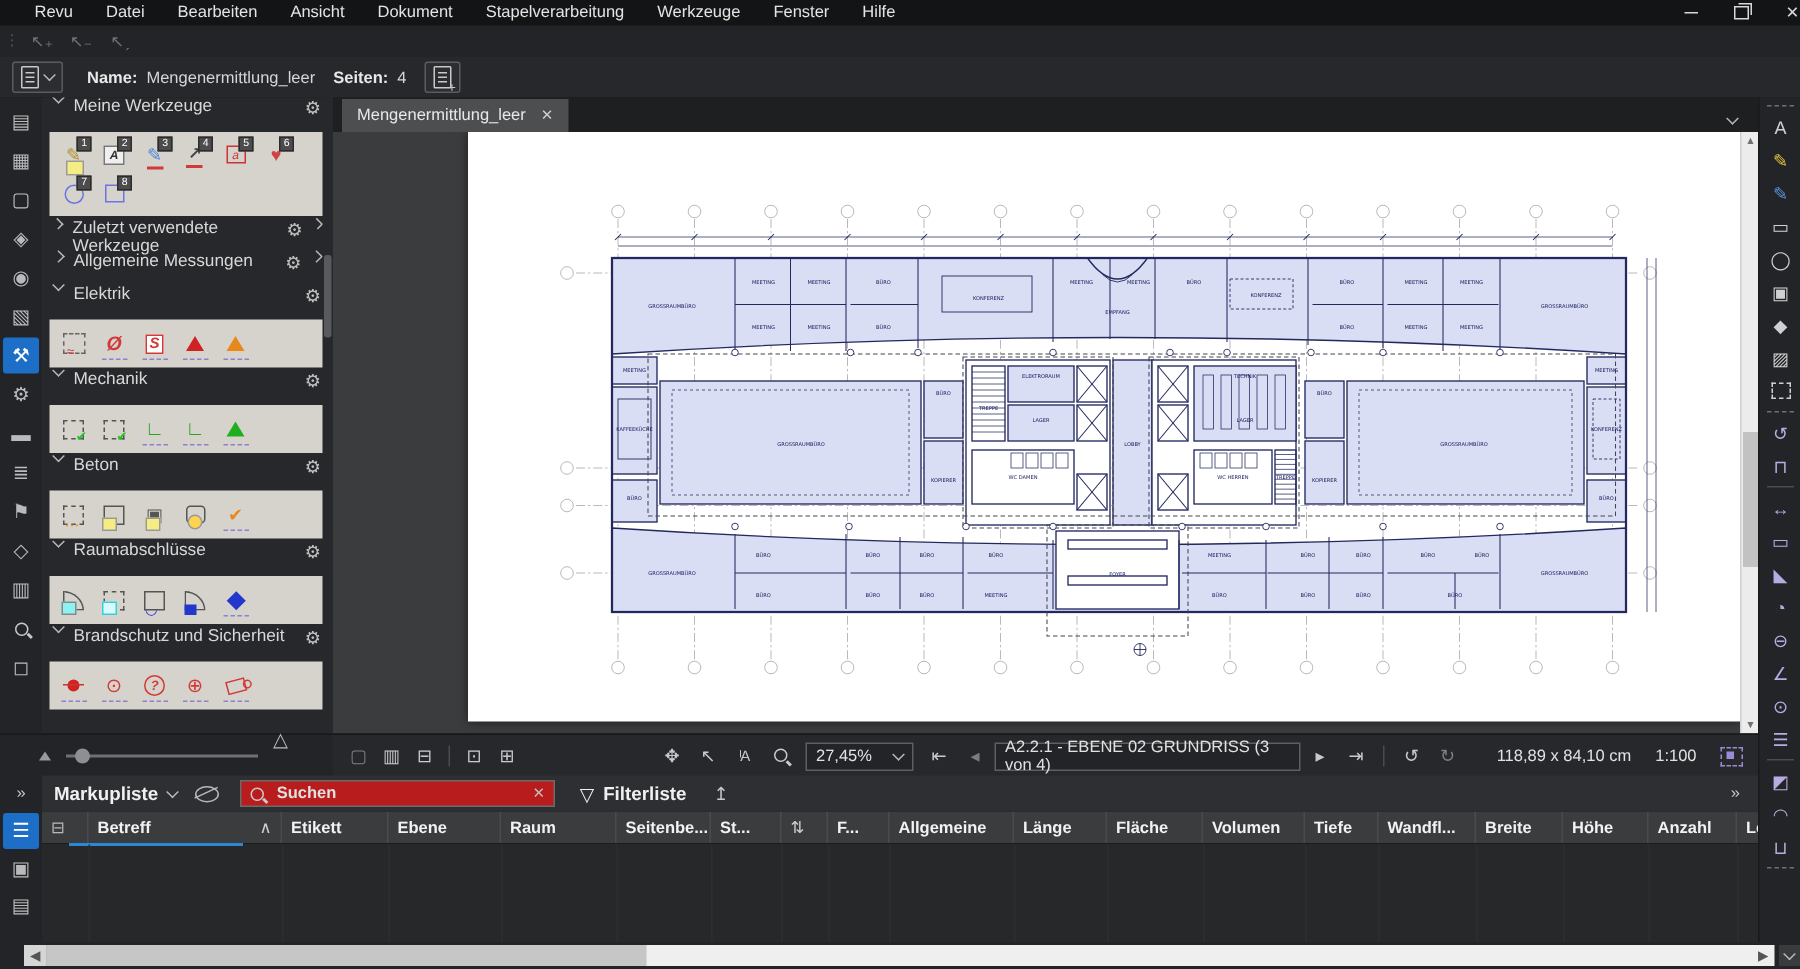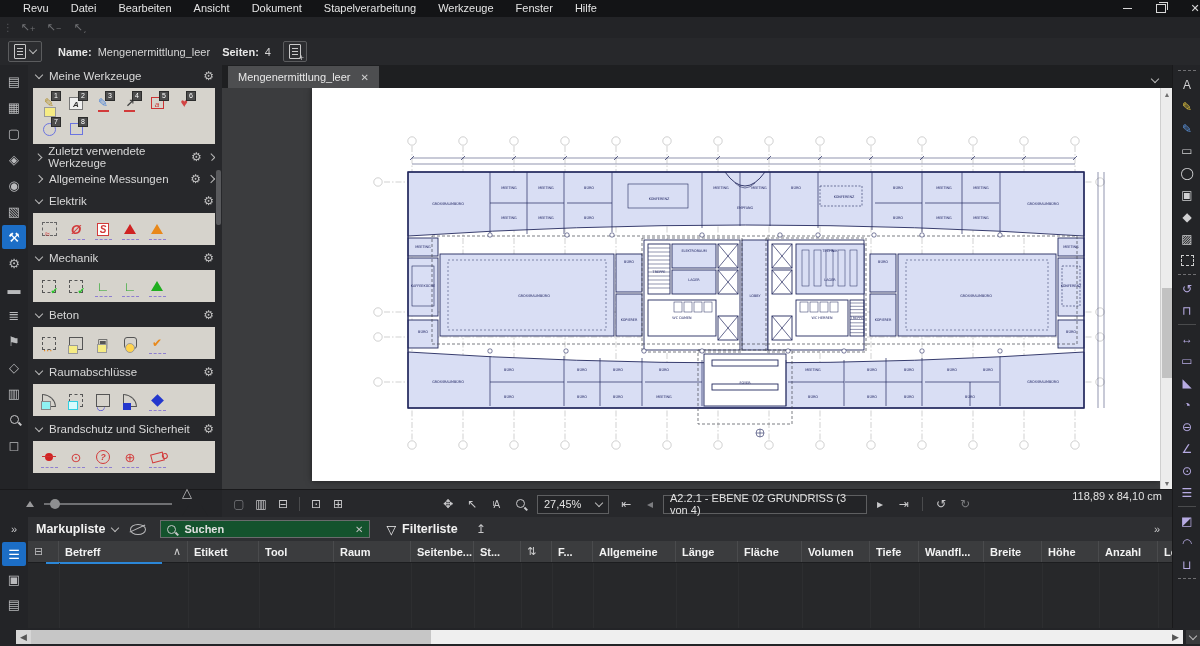--- a/index.html
+++ b/index.html
@@ -39,21 +39,21 @@
   .rsicon.yellow{color:#e3c63f;}
   .rsicon.blue{color:#5b93dd;}
   .rs-sep{width:18px;border-top:1px dashed #6f6f72;margin:2px 0;}
   .rs-line{width:18px;border-top:1px solid #4a4b4d;margin:2px 0;}
   .snapbox{width:11px;height:9px;border:1.2px dashed #cfcfcf;}
   
   #toolchest{left:28px;top:65px;width:194px;height:424px;background:#27282b;overflow:hidden;}
   #tc-scroll{left:215px;top:65px;width:7px;height:424px;background:#27282b;}
   #tc-thumb{position:absolute;left:1px;top:105px;width:5px;height:55px;background:#595a5d;border-radius:2px;}
   #tc-header{display:flex;align-items:center;gap:7px;padding:7px 10px 6px 10px;font-size:13px;font-weight:bold;color:#f0f0f0;}
-  .tc-section{display:flex;align-items:center;gap:7px;height:22px;padding:0 8px;color:#d8d8d8;font-size:11.5px;}
+  .tc-section{display:flex;gap:7px;height:22px;padding:0 8px;color:#d8d8d8;font-size:11.5px;}
   .tc-section .gear{margin-left:auto;color:#c0c0c0;font-size:12px;}
   .tc-section .more{color:#b8b8b8;}
   .toolrow{background:#d6d3cc;margin:1px 4px 2px 5px;padding:3px 4px;display:flex;flex-wrap:wrap;gap:2px 3px;min-height:26px;align-items:center;}
   .tool{width:24px;height:24px;position:relative;display:flex;align-items:center;justify-content:center;}
   .badge{position:absolute;top:0px;right:0px;background:#4c4c4c;color:#fff;font-size:7px;line-height:8px;padding:0 2px;border:1px solid #2c2c2c;}
   .tool.uh:after{content:"";position:absolute;bottom:1px;left:4px;right:3px;border-bottom:1px dashed #8f7fd0;}
   .g{position:relative;display:inline-block;line-height:1;}
   .g:before{display:inline-block;}
   .g-highlighter:before{content:"✎";color:#b2912c;font-size:12px;}
   .g-highlighter:after{content:"";position:absolute;left:0px;top:10px;width:10px;height:8px;background:#f6ec84;border:1px solid #9a9a9a;}
@@ -124,35 +124,35 @@
   #page{position:absolute;left:90px;top:0px;width:848px;height:393px;background:#ffffff;box-shadow:0 0 6px rgba(0,0,0,.5);}
   #vscroll{left:1160px;top:88px;width:12px;height:401px;background:#ececec;border-left:1px solid #cfcfcf;}
   #vscroll .arr{width:12px;height:12px;color:#707070;font-size:7px;display:flex;align-items:center;justify-content:center;}
   #vscroll .vthumb{position:absolute;left:1px;top:200px;width:10px;height:90px;background:#c2c2c2;}
   
   #statusbar{left:222px;top:489px;width:950px;height:28px;background:#27282b;border-top:1px solid #19191b;}
   .sbicon{color:#c9c9cb;font-size:12px;width:22px;text-align:center;display:inline-block;}
   .sbicon.dim{color:#7c7d80;}
   #sb-left{position:absolute;left:6px;top:0;height:28px;display:flex;align-items:center;}
   #sb-mid{position:absolute;left:215px;top:0;height:28px;display:flex;align-items:center;gap:2px;}
-  #sb-right{position:absolute;right:10px;top:0;height:28px;display:flex;align-items:center;gap:16px;color:#e2e2e2;font-size:11px;flex-direction:column;}
+  #sb-right{position:absolute;right:10px;top:0;height:28px;display:flex;align-items:center;gap:16px;color:#e2e2e2;font-size:11px;}
   .vsep{width:1px;height:14px;background:#4a4b4d;margin:0 5px;display:inline-block;}
   .sb-box{border:1px solid #5e5f61;background:#232427;height:17px;display:flex;align-items:center;padding:0 6px;gap:6px;color:#e2e2e2;font-size:11px;}
   .lens{width:7px;height:7px;border:1.5px solid #c9c9cb;border-radius:50%;position:relative;display:inline-block;}
   .lens:after{content:"";position:absolute;width:4px;height:1.5px;background:#c9c9cb;transform:rotate(45deg);right:-4px;bottom:-2px;}
   .cal-icon{width:13px;height:11px;border:1.2px dashed #9a8bd8;position:relative;}
   .cal-icon:after{content:"";position:absolute;left:3px;top:2px;width:5px;height:5px;background:#9a8bd8;}
   
   #bp-strip{left:0;top:517px;width:28px;height:111px;background:#232427;border-right:1px solid #19191b;}
   #bp-strip .exp{height:24px;display:flex;align-items:center;justify-content:center;color:#c9c9cb;font-size:11px;}
   #bp-header{left:28px;top:517px;width:1144px;height:24px;background:#2e2f32;border-bottom:1px solid #1c1d1f;display:flex;align-items:center;}
   #bp-title{font-size:12.5px;font-weight:bold;color:#f0f0f0;margin-left:8px;}
   .eyeoff{width:14px;height:9px;border:1.2px solid #b9b9bb;border-radius:50%;position:relative;margin-left:12px;}
   .eyeoff:after{content:"";position:absolute;left:-2px;top:3px;width:17px;height:1.4px;background:#b9b9bb;transform:rotate(-25deg);}
-  #searchbox{margin-left:14px;width:196px;height:16px;border:1px solid #6a6b6d;background:#14532d;display:flex;align-items:center;gap:6px;padding:0 6px;}
+  #searchbox{margin-left:14px;width:196px;height:16px;border:1px solid #6a6b6d;background:#b91c1c;display:flex;align-items:center;gap:6px;padding:0 6px;}
   #searchbox input{flex:1;background:transparent;border:none;outline:none;color:#e6e6e6;font-size:11px;font-weight:bold;font-family:inherit;}
   #searchbox input::placeholder{color:#e0e0e0;opacity:1;}
   #searchbox .x{color:#bfbfbf;font-size:10px;}
   #filterbtn{display:flex;align-items:center;gap:6px;margin-left:16px;font-size:12.5px;font-weight:bold;color:#f0f0f0;}
   #sharebtn{margin-left:18px;color:#c9c9cb;font-size:12px;}
   #bp-hdr-more{margin-left:auto;margin-right:12px;color:#c9c9cb;}
   #bp-table{left:28px;top:541px;width:1144px;height:87px;background:#27282a;overflow:hidden;}
   #bp-cols{display:flex;height:21px;background:#3b3c3e;border-bottom:1px solid #1c1d1f;}
   .th{flex:0 0 auto;display:flex;align-items:center;gap:4px;padding:0 6px;border-right:1px solid #4a4b4d;color:#f2f2f2;font-weight:bold;font-size:11px;overflow:hidden;white-space:nowrap;}
   .th .sort{margin-left:auto;color:#cfcfcf;font-weight:normal;}
@@ -835,21 +835,21 @@
   <div id="bp-cols">
       <div class="th" style="width: 18px; color: rgb(185, 185, 187); font-weight: normal;">⊟</div>
       <div class="th" style="width: 116px;">
         <span>Betreff</span>
         <span class="sort">∧</span>
       </div>
       <div class="th" style="width: 58px;">
         <span>Etikett</span>
       </div>
       <div class="th" style="width: 62px;">
-        <span>Tool</span>
+        <span>Ebene</span>
       </div>
       <div class="th" style="width: 64px;">
         <span>Raum</span>
       </div>
       <div class="th" style="width: 50px;">
         <span>Seitenbe...</span>
       </div>
       <div class="th" style="width: 34px;">
         <span>St...</span>
       </div>

